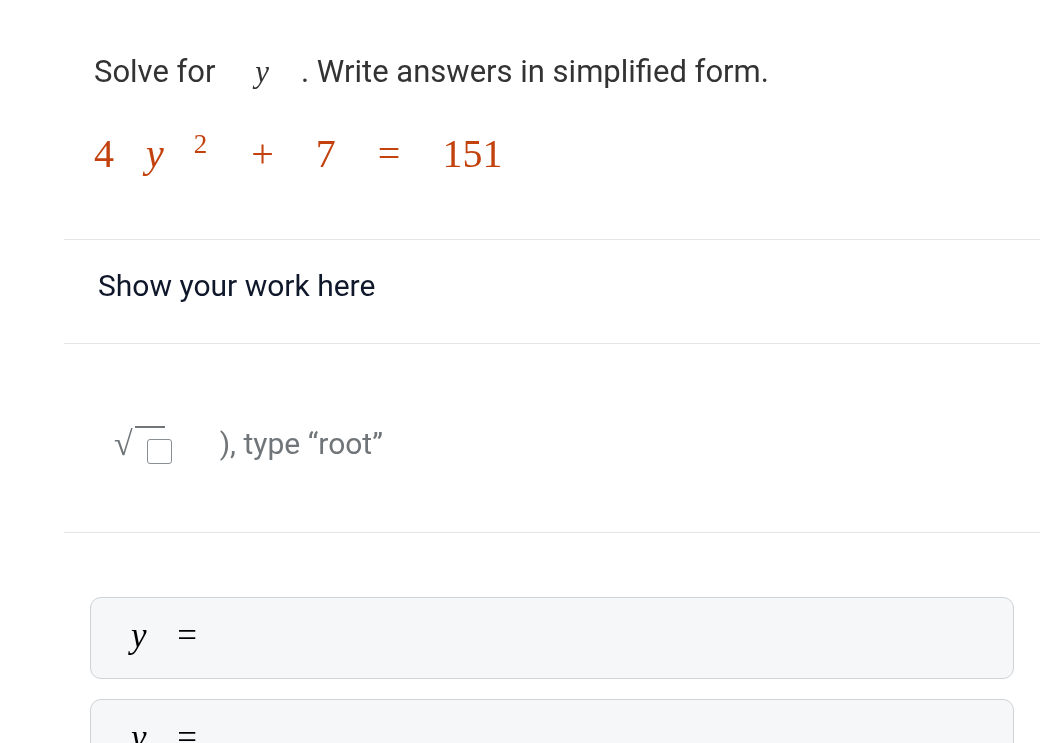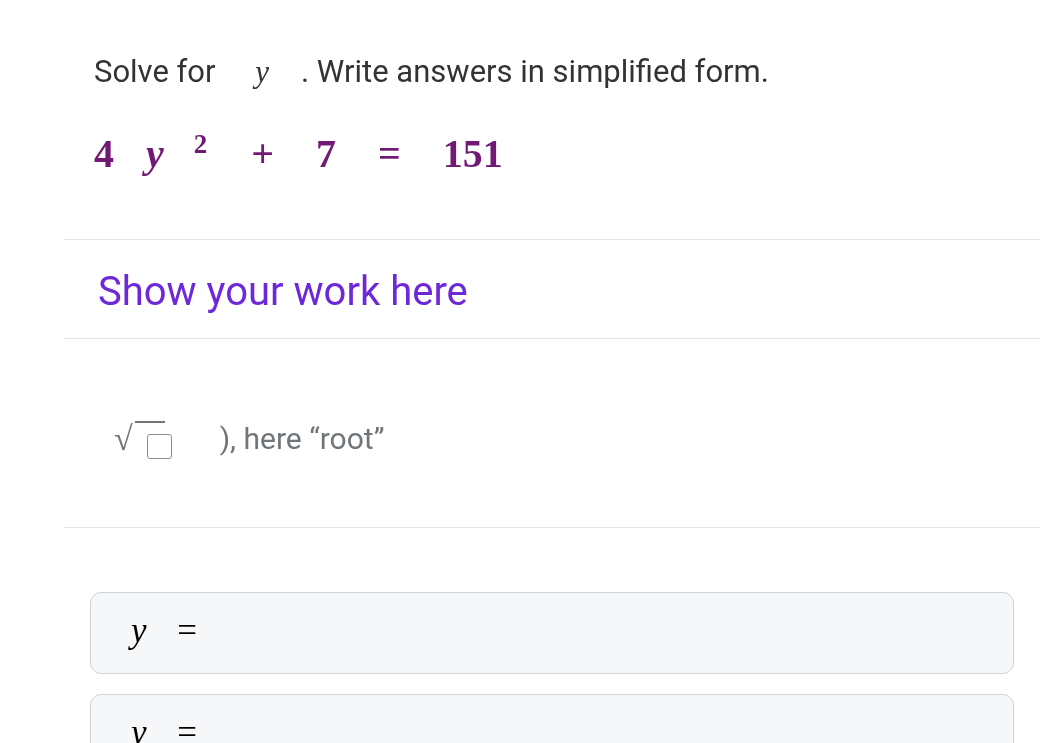--- a/index.html
+++ b/index.html
@@ -25,38 +25,37 @@
     padding: 4px 14px 22px 14px;
     line-height: 1.3;
   }
   .math-var {
     font-family: "Times New Roman", Times, serif;
     font-style: italic;
   }
   .equation {
     font-family: "Times New Roman", Times, serif;
     font-size: 40px;
-    color: #701a75;
+    color: #c2410c;
     padding: 0 14px 45px 14px;
     line-height: 1.2;
-    font-weight: bold;
   }
   .eq-var {
     font-style: italic;
   }
   .eq-sup {
     font-size: 27px;
     position: relative;
     top: -14px;
     left: -2px;
   }
   .work-area {
-    font-size: 40px;
-    color: #6d28d9;
-    padding: 28px 18px 22px 18px;
+    font-size: 30px;
+    color: #0f172a;
+    padding: 28px 18px 39px 18px;
     line-height: 1.2;
     border-bottom: 1px solid #e5e5e5;
     border-top: 1px solid #e5e5e5;
   }
   .hint {
     font-size: 30px;
     color: #707579;
     padding: 30px 18px 30px 18px;
     line-height: 1.4;
     border-bottom: 1px solid #e5e5e5;
@@ -133,21 +132,21 @@
 
   <div class="work-area">
     <span>Show your work here</span>
   </div>
 
   <div class="hint">
     <span class="surd">
         <span class="radical">√</span>
         <span class="vinculum"></span>
         <span class="under-root"></span>
-      </span><span>), here “root”</span>
+      </span><span>), type “root”</span>
   </div>
 
   <div class="answers">
     <div class="answer-box">
       <span>y</span>
       <span class="eq-sign">=</span>
     </div>
     <div class="answer-box">
       <span>y</span>
       <span class="eq-sign">=</span>

